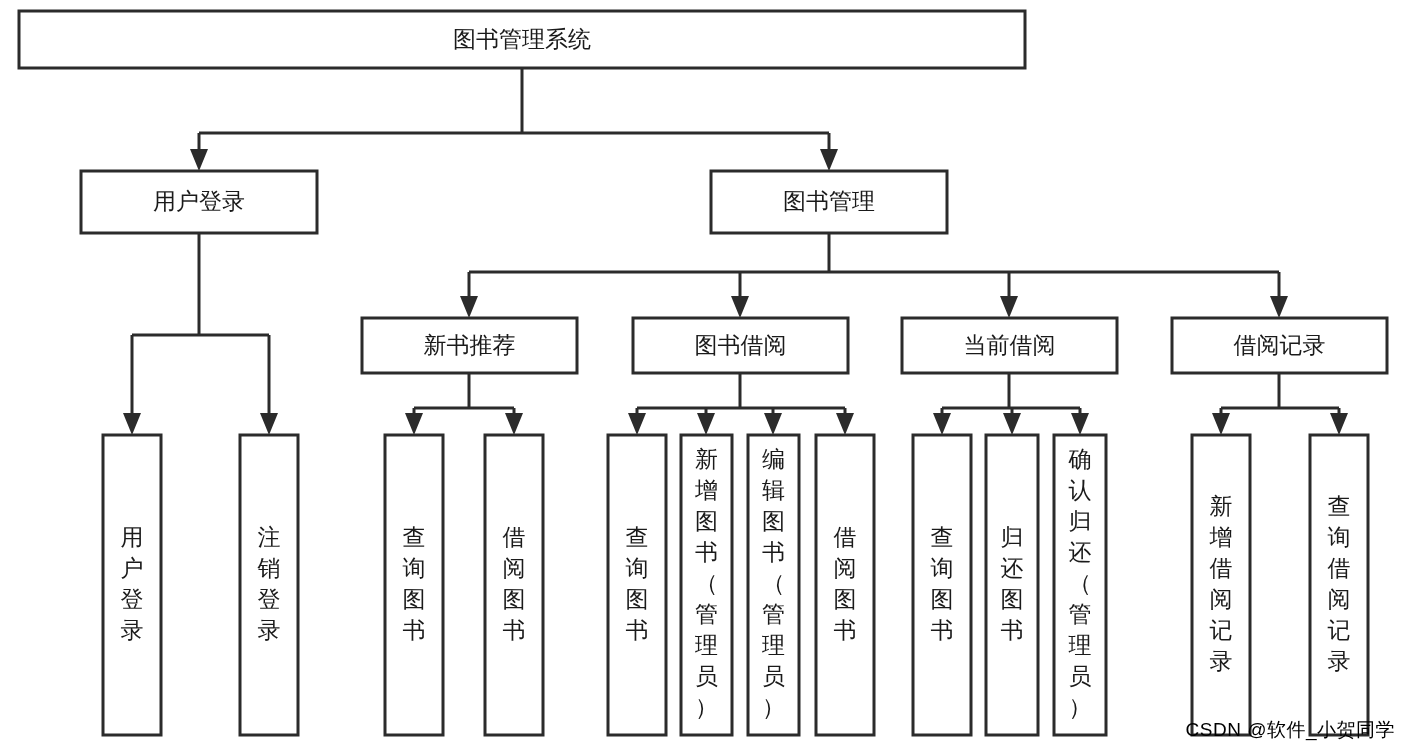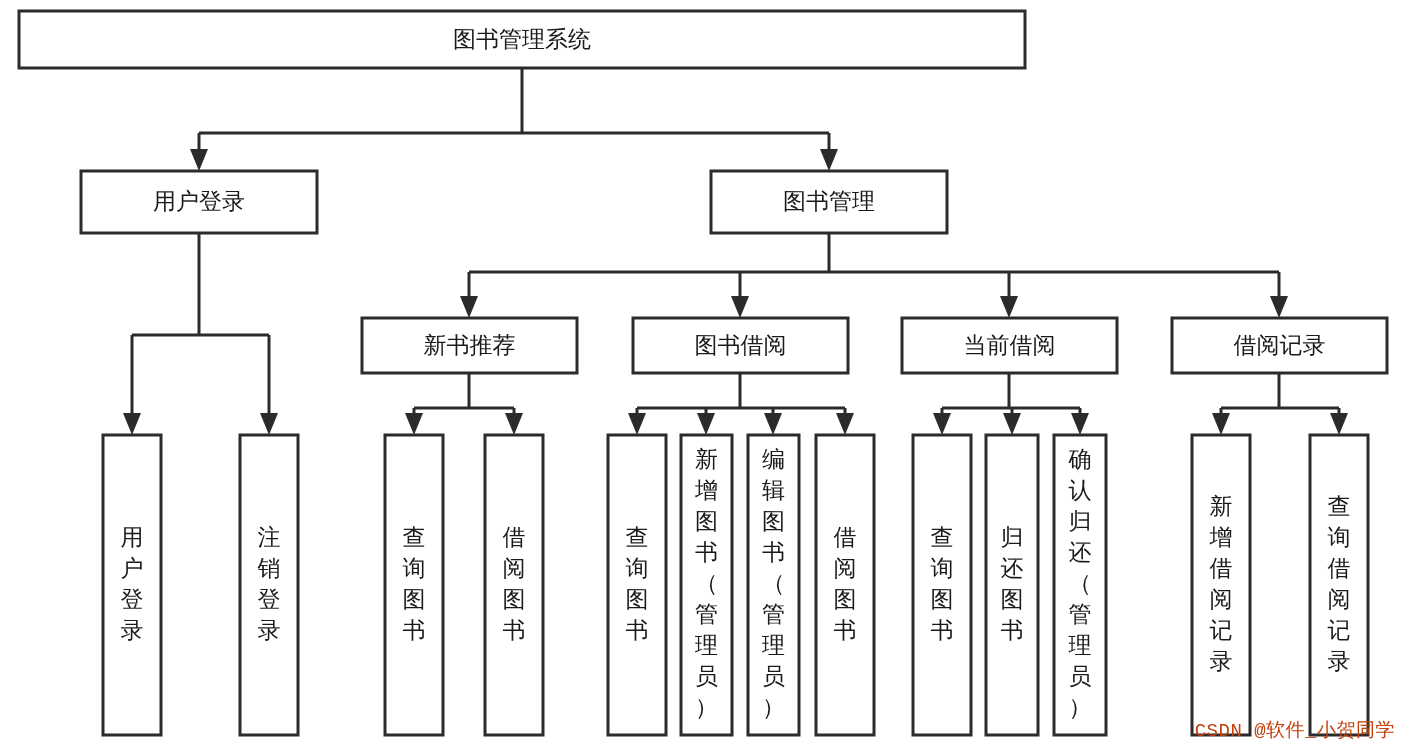--- a/index.html
+++ b/index.html
@@ -56,23 +56,23 @@
     font-size: 23px;
     fill: #1a1a1a;
     text-anchor: middle;
     dominant-baseline: middle;
     white-space: pre;
   }
   .watermark-text {
     position: absolute;
     right: 10px;
     bottom: 4px;
-    font-family: Liberation Mono, monospace;
+    font-family: Liberation Sans, sans-serif;
     font-size: 19px;
-    color: #c2410c;
+    color: #000000;
     letter-spacing: 0.5px;
     pointer-events: none;
     user-select: none;
     white-space: nowrap;
     text-align: right;
   }
 </style>
 </head>
 <body>
 

